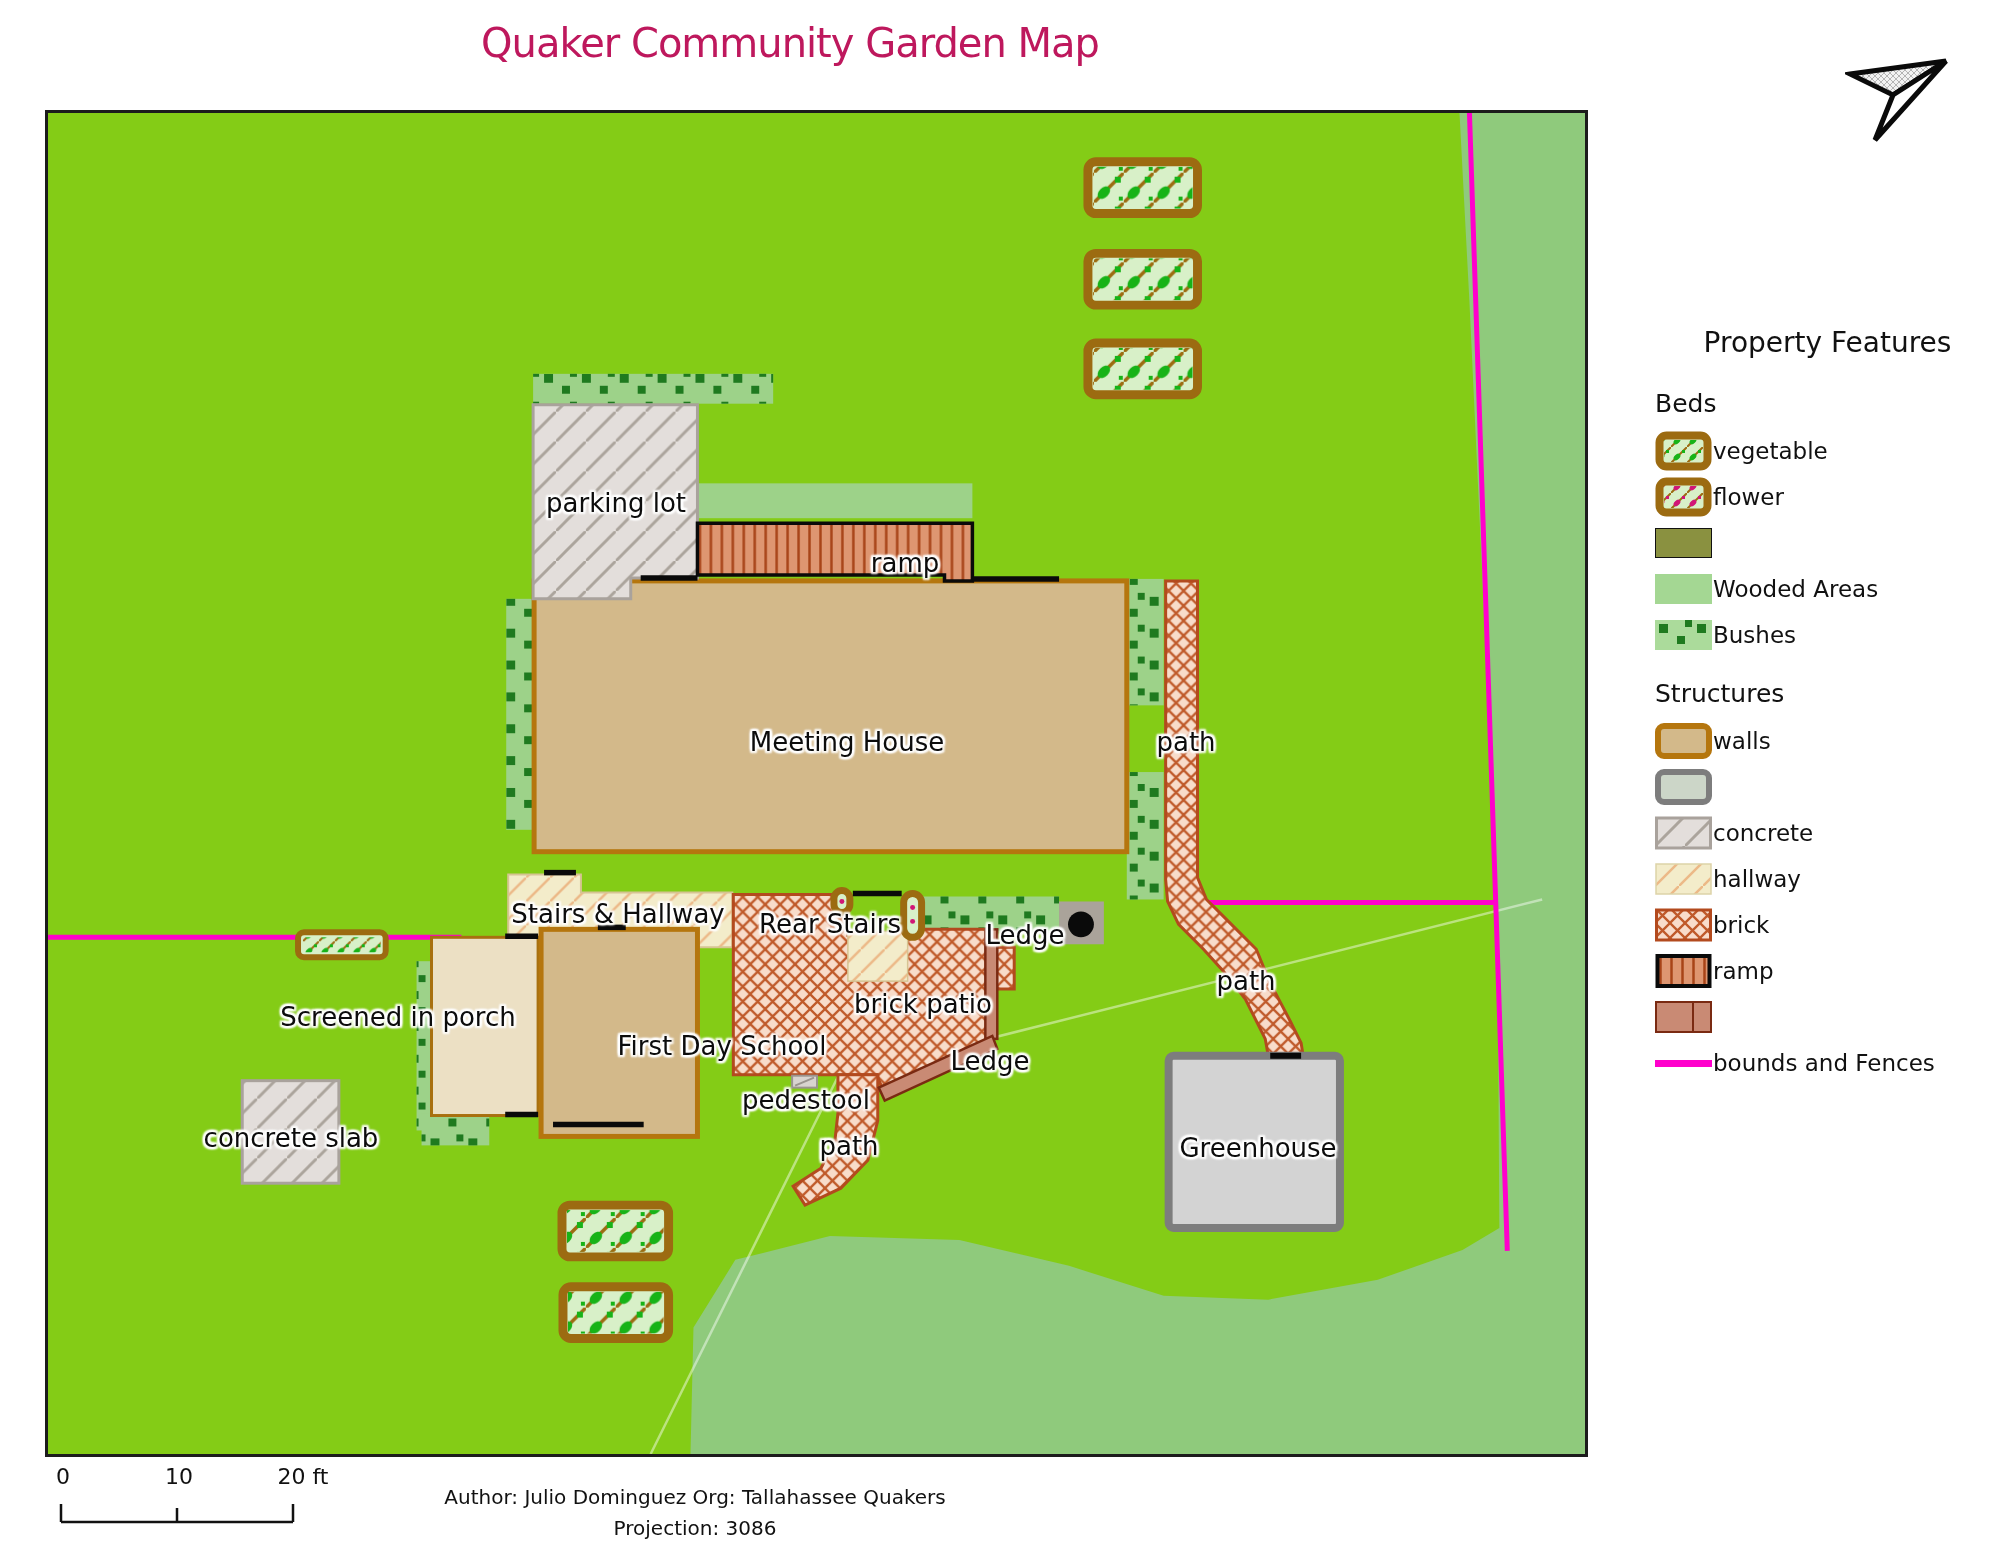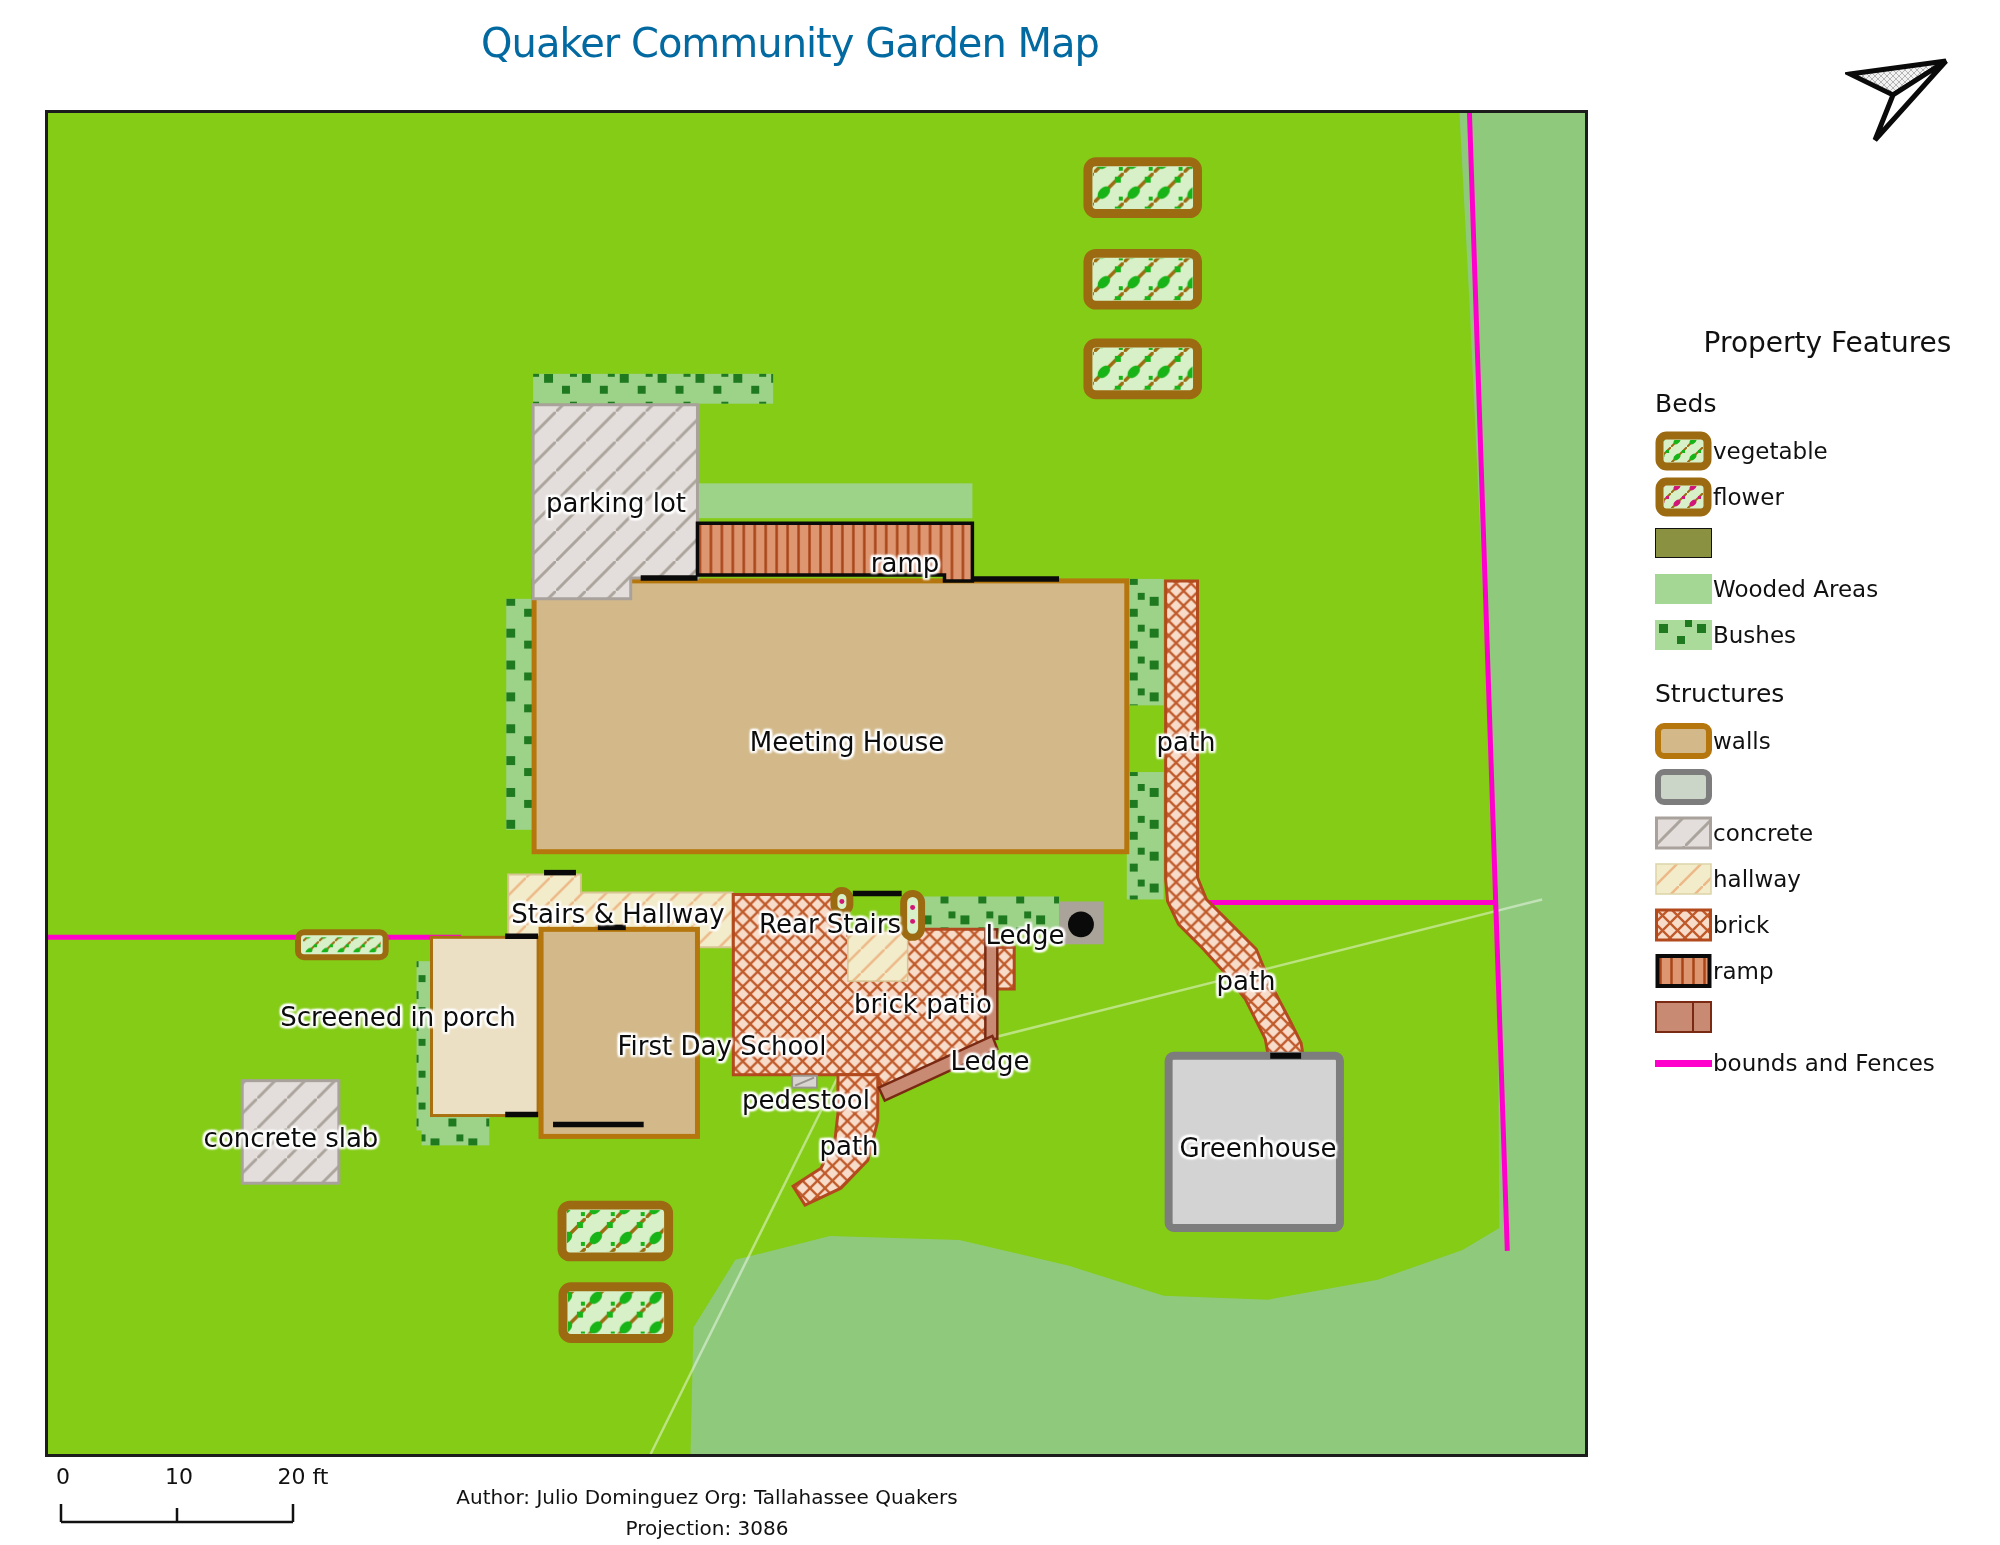--- a/index.html
+++ b/index.html
@@ -3,21 +3,21 @@
 <meta charset="utf-8">
 <style>
   html,body{margin:0;padding:0;}
   body{
     width:2000px;height:1545px;position:relative;background:#ffffff;
     font-family:"DejaVu Sans","Liberation Sans",sans-serif;color:#111;
     overflow:hidden;
   }
   .title{
     position:absolute;left:0;top:20px;width:1580px;text-align:center;
-    font-size:40px;letter-spacing:-1px;color:#0369a1;
+    font-size:40px;letter-spacing:-1px;color:#be185d;
   }
   .map-frame{
     position:absolute;left:45px;top:110px;width:1543px;height:1347px;
     border:3px solid #1c1c1c;box-sizing:border-box;background:#84cc16;overflow:hidden;
   }
   .map-frame svg.mapsvg{position:absolute;left:0;top:0;width:1537px;height:1341px;display:block;}
   .mlabel{
     position:absolute;transform:translate(-50%,-50%);
     font-size:26px;color:#0c0c0c;white-space:nowrap;line-height:1;
     text-shadow:-2px -2px 2px #fff,2px -2px 2px #fff,-2px 2px 2px #fff,2px 2px 2px #fff,
@@ -28,21 +28,21 @@
   .legend .lheading{font-size:28px;margin-bottom:30px;text-align:center;}
   .legend .lgroup{font-size:25px;margin:21px 0 10px 0;}
   .lrow{display:flex;align-items:center;height:46px;}
   .lrow .swbox{width:58px;flex:0 0 58px;display:flex;align-items:center;}
   .lrow .llabel{font-size:23px;white-space:nowrap;}
   .sw-div{box-sizing:border-box;}
   .scalebar{position:absolute;left:45px;top:1464px;width:340px;height:72px;}
   .scalebar .tick-label{position:absolute;top:0;font-size:22px;transform:translateX(-50%);white-space:nowrap;}
   .scalebar svg{position:absolute;left:0;top:36px;}
   .footer{
-    position:absolute;left:357px;top:1482px;width:700px;text-align:center;
+    position:absolute;left:345px;top:1482px;width:700px;text-align:center;
     font-size:20px;line-height:1.55;color:#111;
   }
 </style>
 </head>
 <body>
 
 <svg width="0" height="0" style="position:absolute" aria-hidden="true">
   <defs>
     <pattern id="p-concrete" width="30" height="30" patternUnits="userSpaceOnUse">
       <rect width="30" height="30" fill="#e3dedb"></rect>

